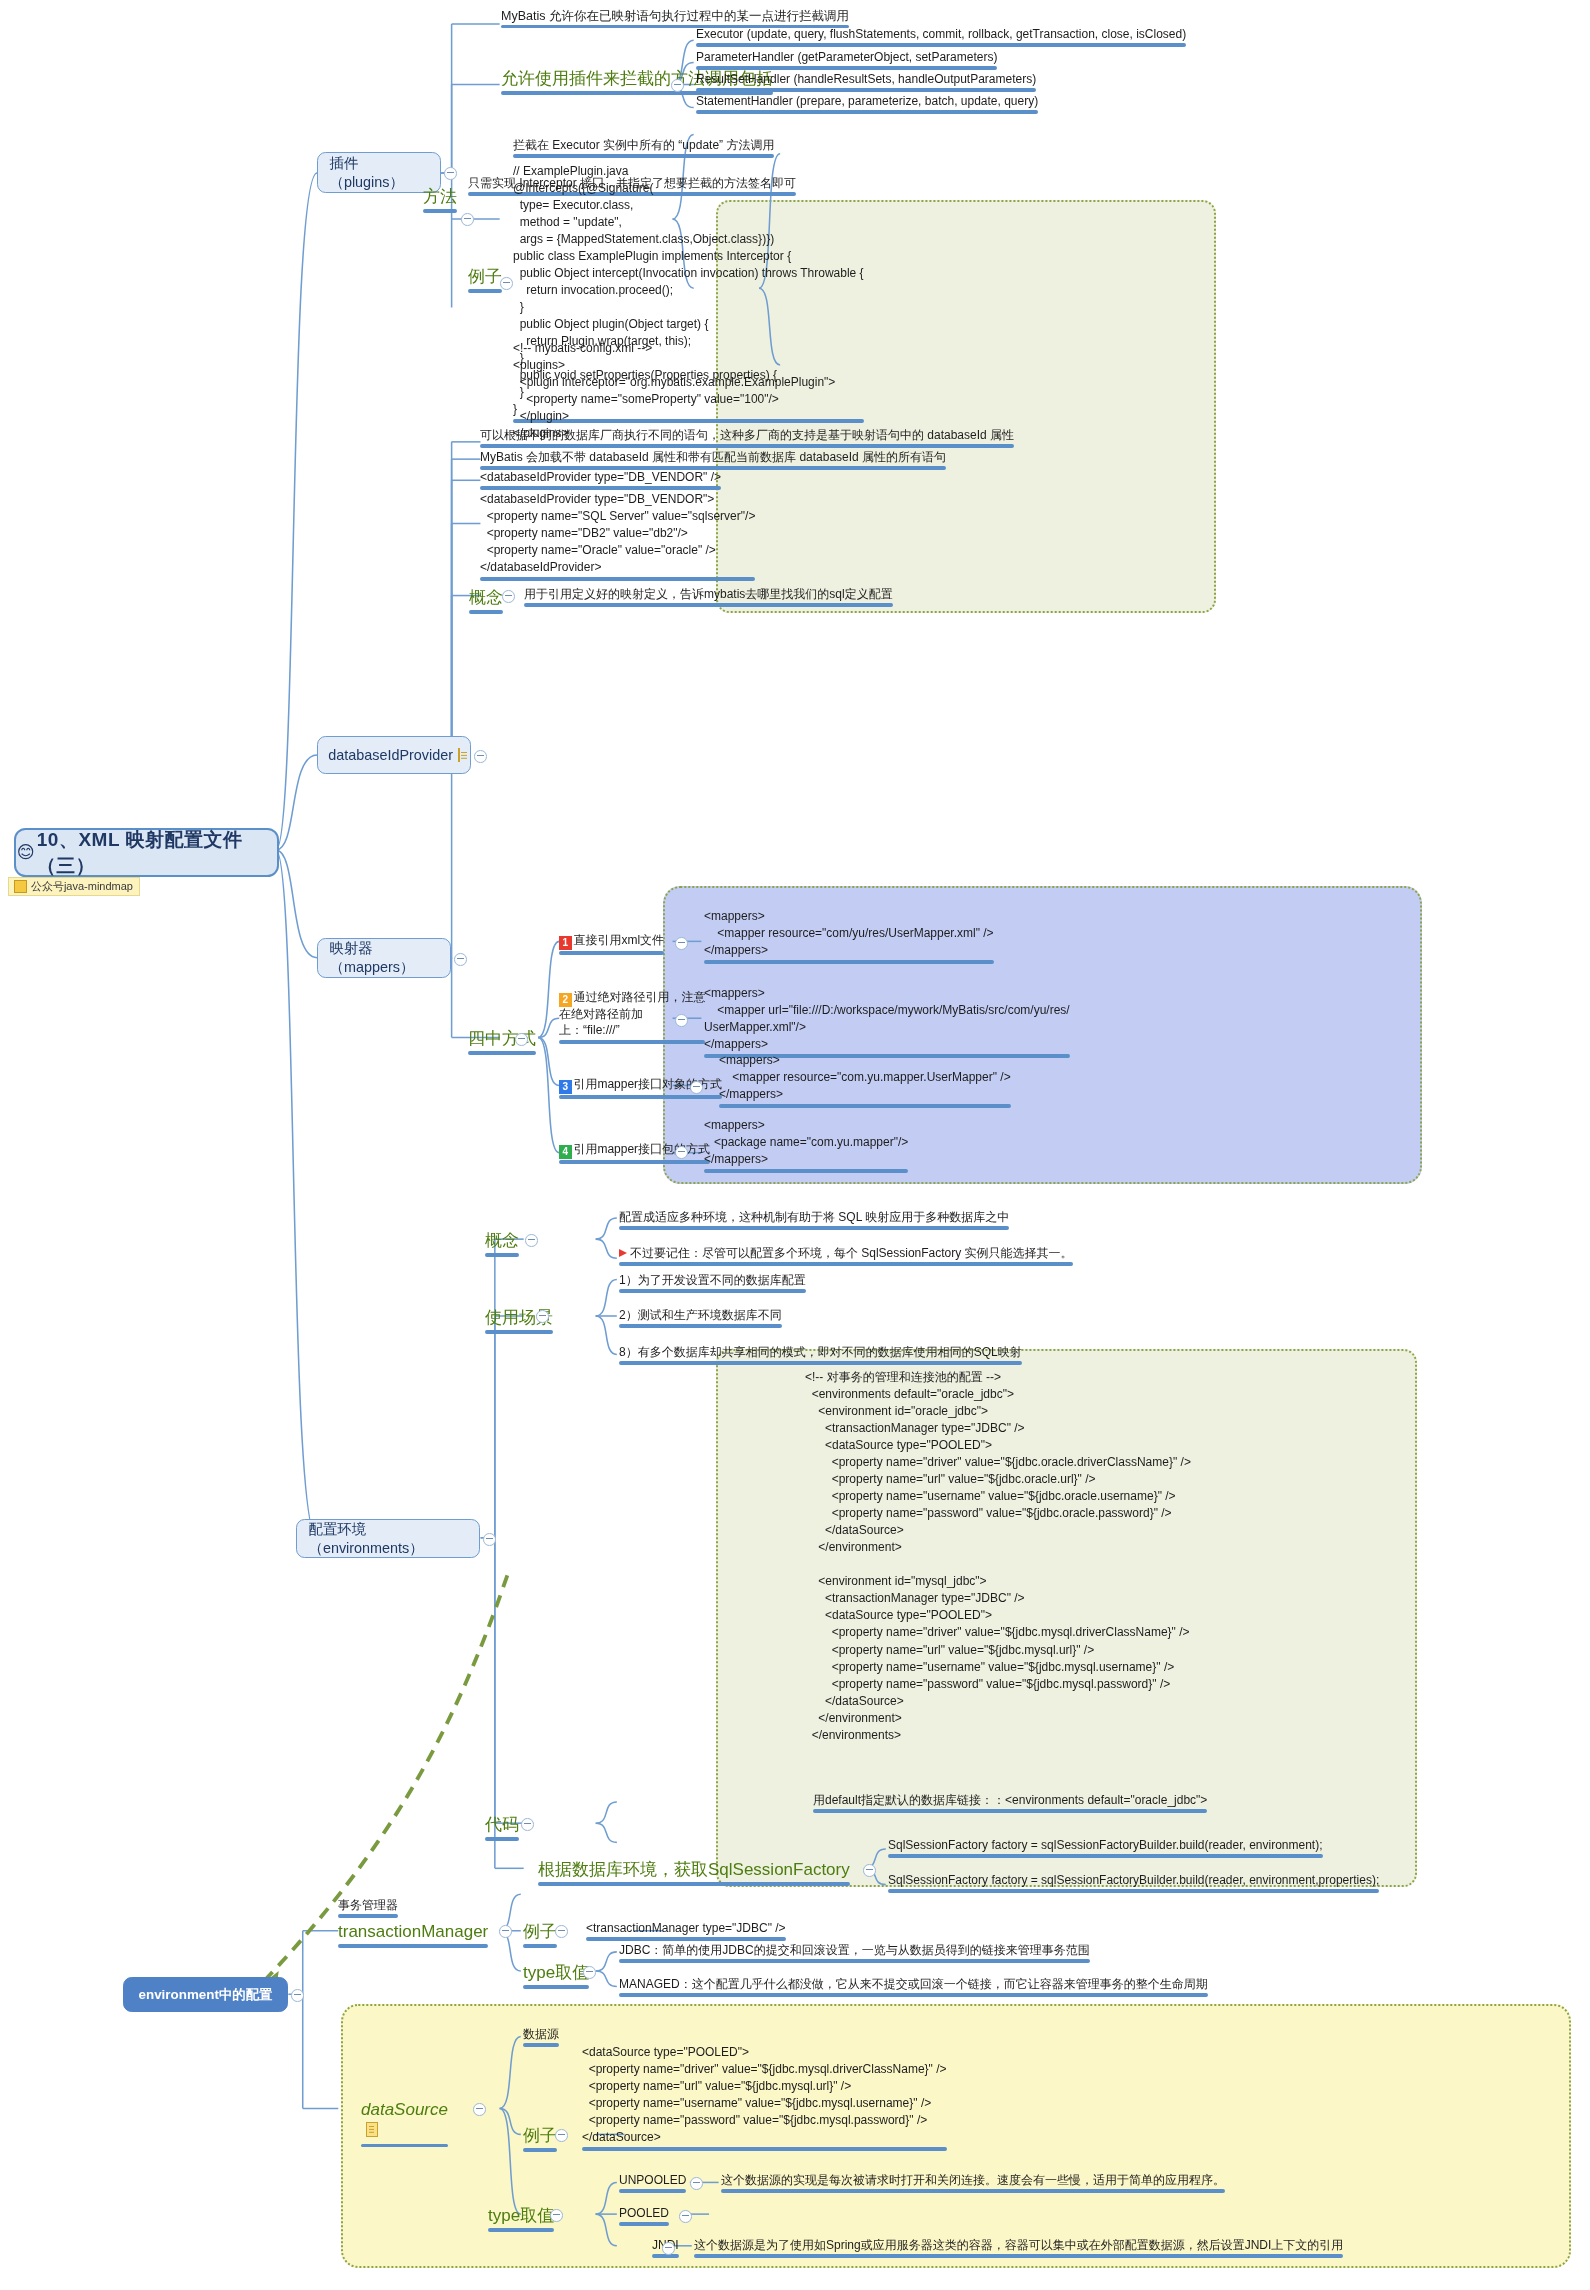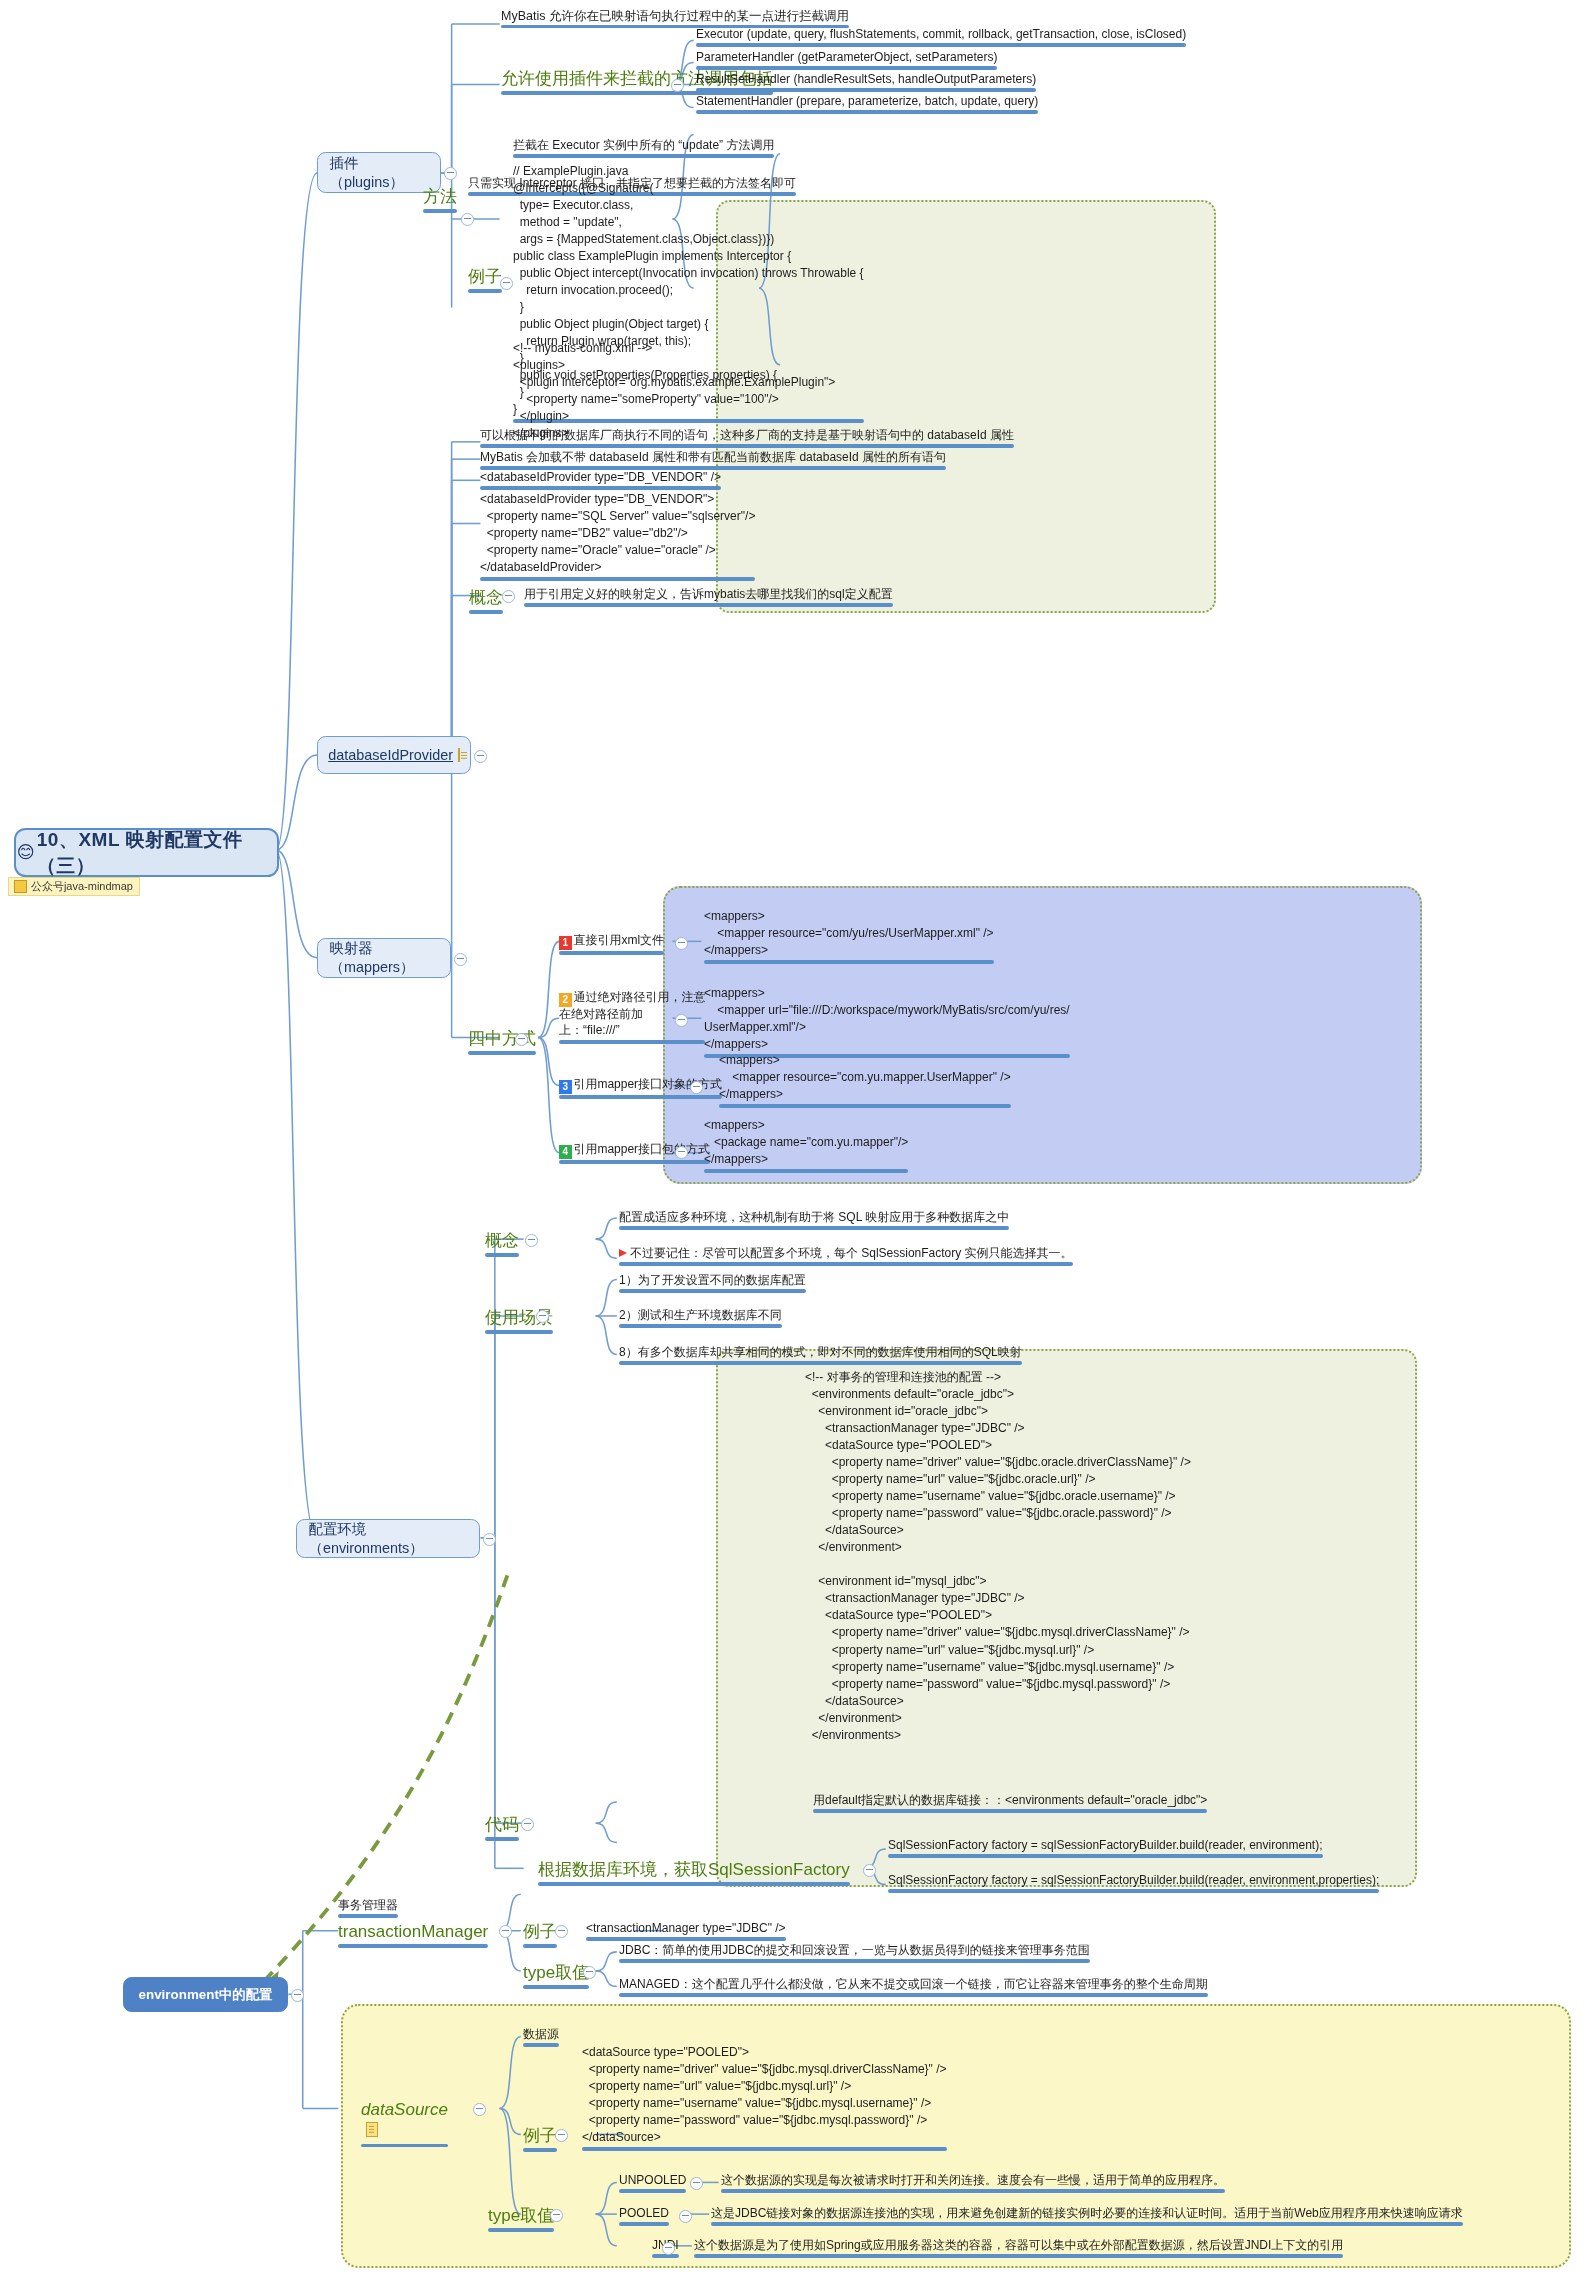--- a/index.html
+++ b/index.html
@@ -200,21 +200,21 @@
   <div class="tag">
     <span class="bk"></span>
     <span>公众号java-mindmap</span>
   </div>
 
   <div class="br" style="left:317px;top:152px;width:124px;height:41px;">
     <span>插件（plugins）</span>
   </div>
   <div class="cc" style="left:444px;top:167px;"></div>
 
-  <div class="br" style="left:317px;top:736px;width:154px;height:38px;text-decoration:underline;">
+  <div class="br" style="left:317px;top:736px;width:154px;height:38px;">
     <span>databaseIdProvider</span>
     <span class="doc"></span>
   </div>
   <div class="cc" style="left:474px;top:750px;"></div>
 
   <div class="br" style="left:317px;top:938px;width:134px;height:40px;">
     <span>映射器（mappers）</span>
   </div>
   <div class="cc" style="left:454px;top:953px;"></div>
 
@@ -388,20 +388,19 @@
 
   <div class="node ul lbl" style="left:488px;top:2205px;"><span class="txt">type取值</span></div>
   <div class="cc" style="left:550px;top:2209px;"></div>
 
   <div class="node ul small" style="left:619px;top:2173px;"><span class="txt">UNPOOLED</span></div>
   <div class="cc" style="left:690px;top:2177px;"></div>
   <div class="node ul small" style="left:721px;top:2173px;"><span class="txt">这个数据源的实现是每次被请求时打开和关闭连接。速度会有一些慢，适用于简单的应用程序。</span></div>
 
   <div class="node ul small" style="left:619px;top:2206px;"><span class="txt">POOLED</span></div>
   <div class="cc" style="left:679px;top:2210px;"></div>
-  <div class="node ul small" style="left:711px;top:2206px;"><span class="txt">这是JDBC链接对象的数据源连接池的实现，用来避免创建新的链接实例时必要的连接和认证时间。适用于当前Web应用程序用来快速响应请求</span></div>
 
   <div class="node ul small" style="left:652px;top:2238px;"><span class="txt">JNDI</span></div>
   <div class="cc" style="left:662px;top:2242px;"></div>
   <div class="node ul small" style="left:694px;top:2238px;"><span class="txt">这个数据源是为了使用如Spring或应用服务器这类的容器，容器可以集中或在外部配置数据源，然后设置JNDI上下文的引用</span></div>
 
 </div>
 
 
 </body></html>

